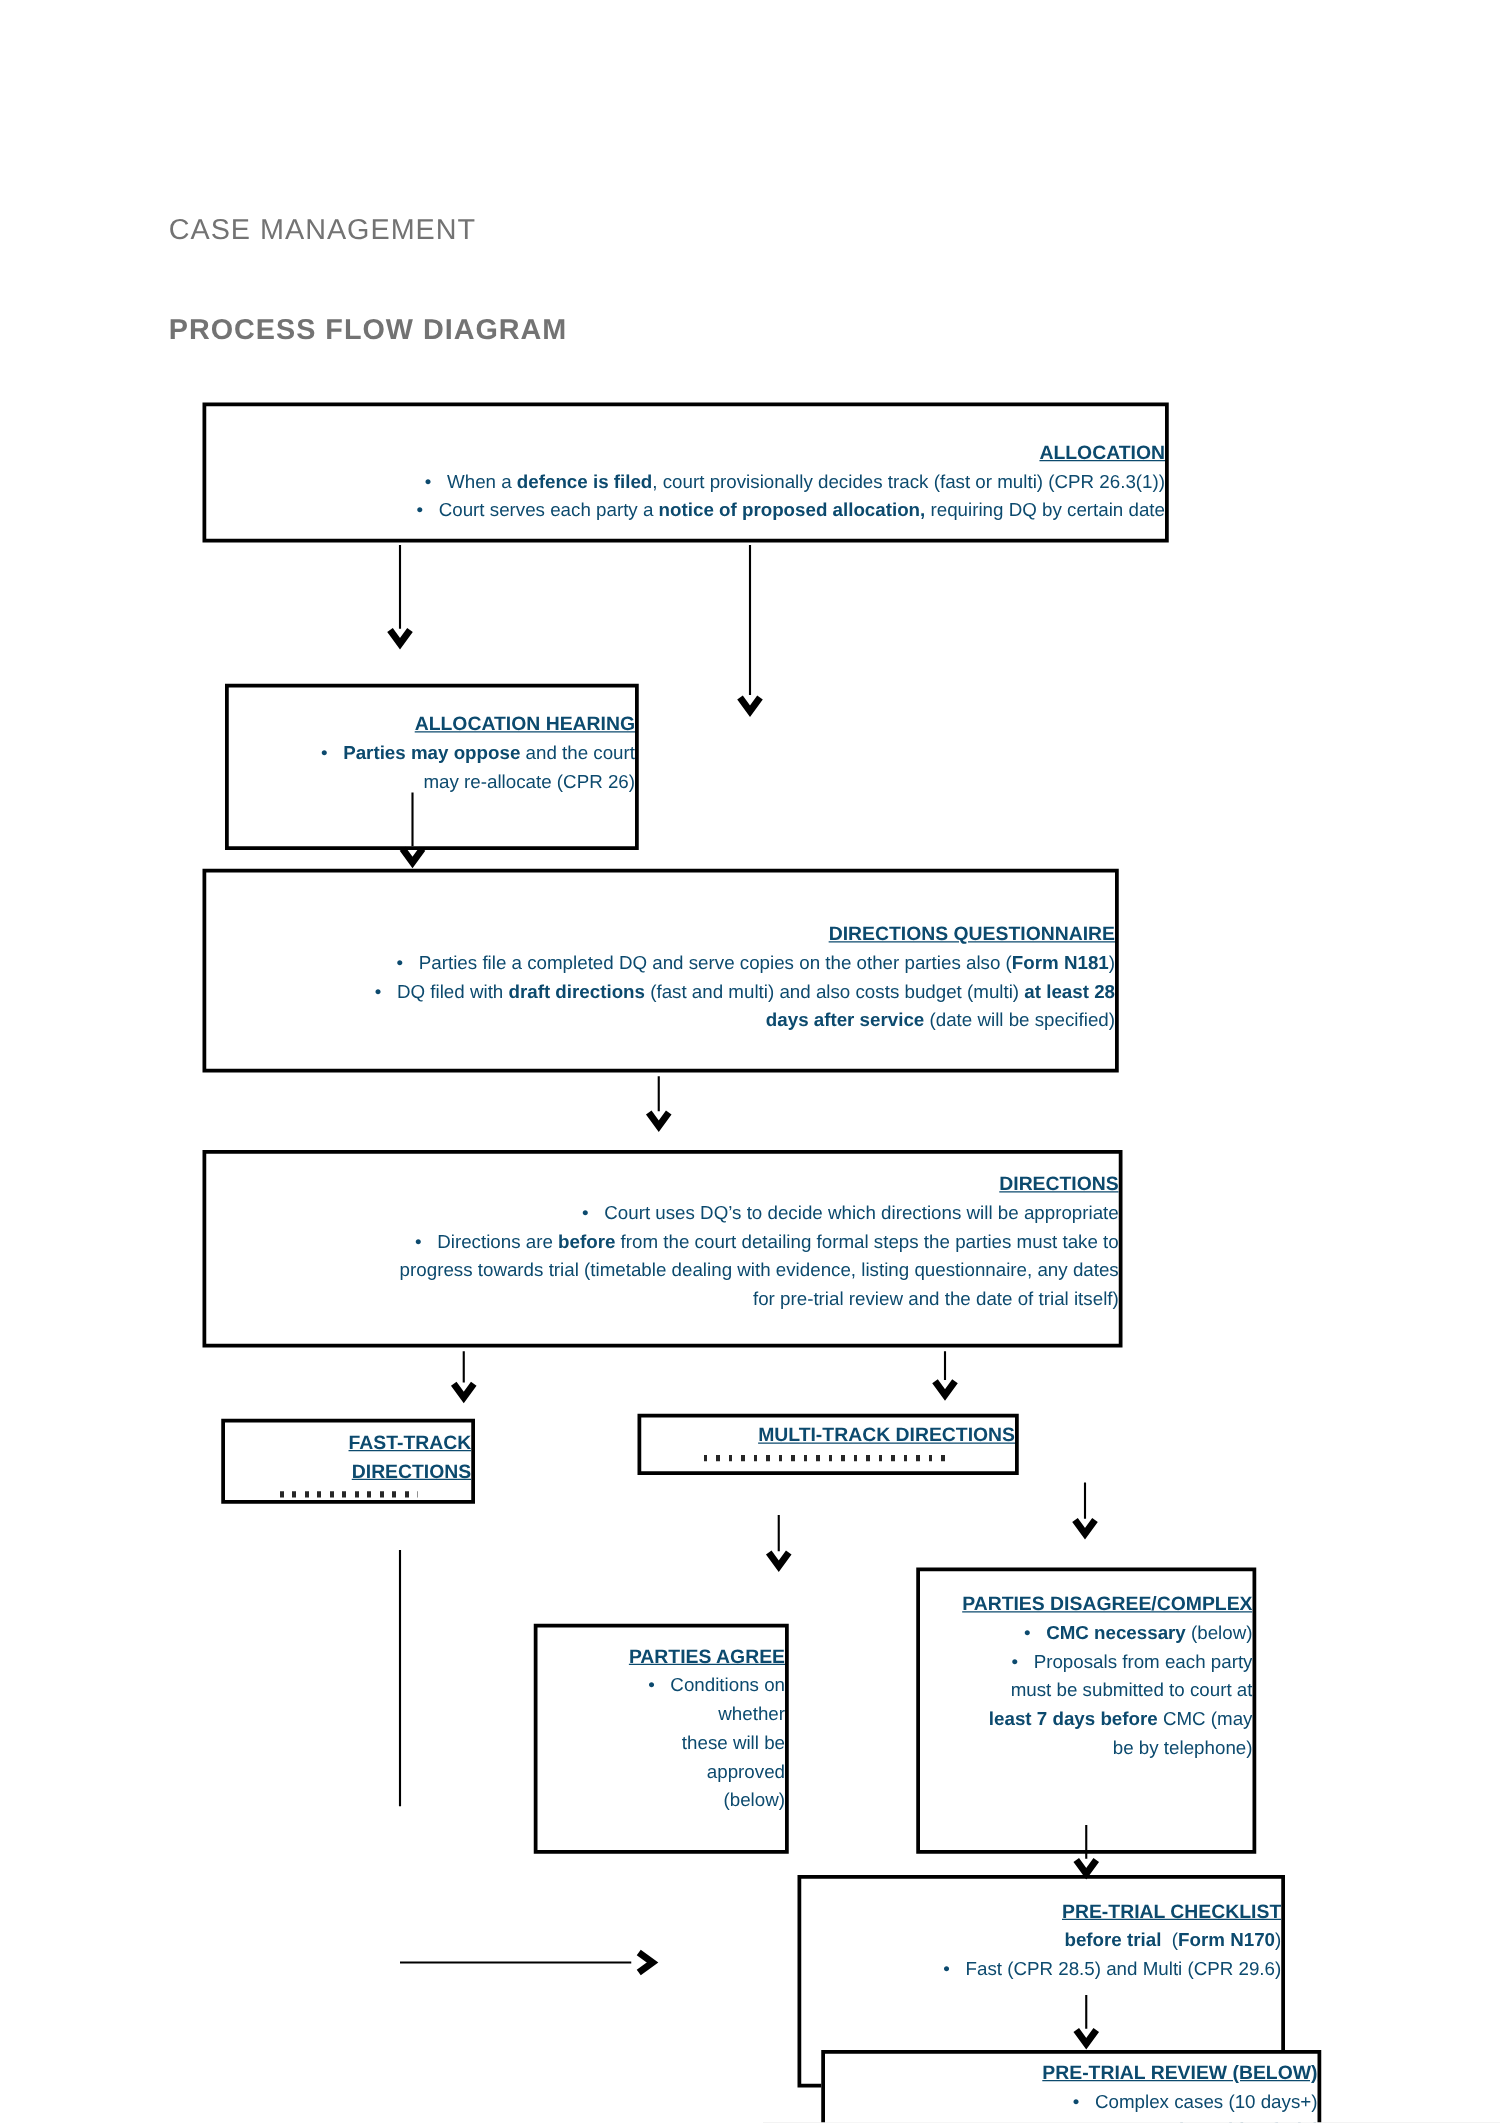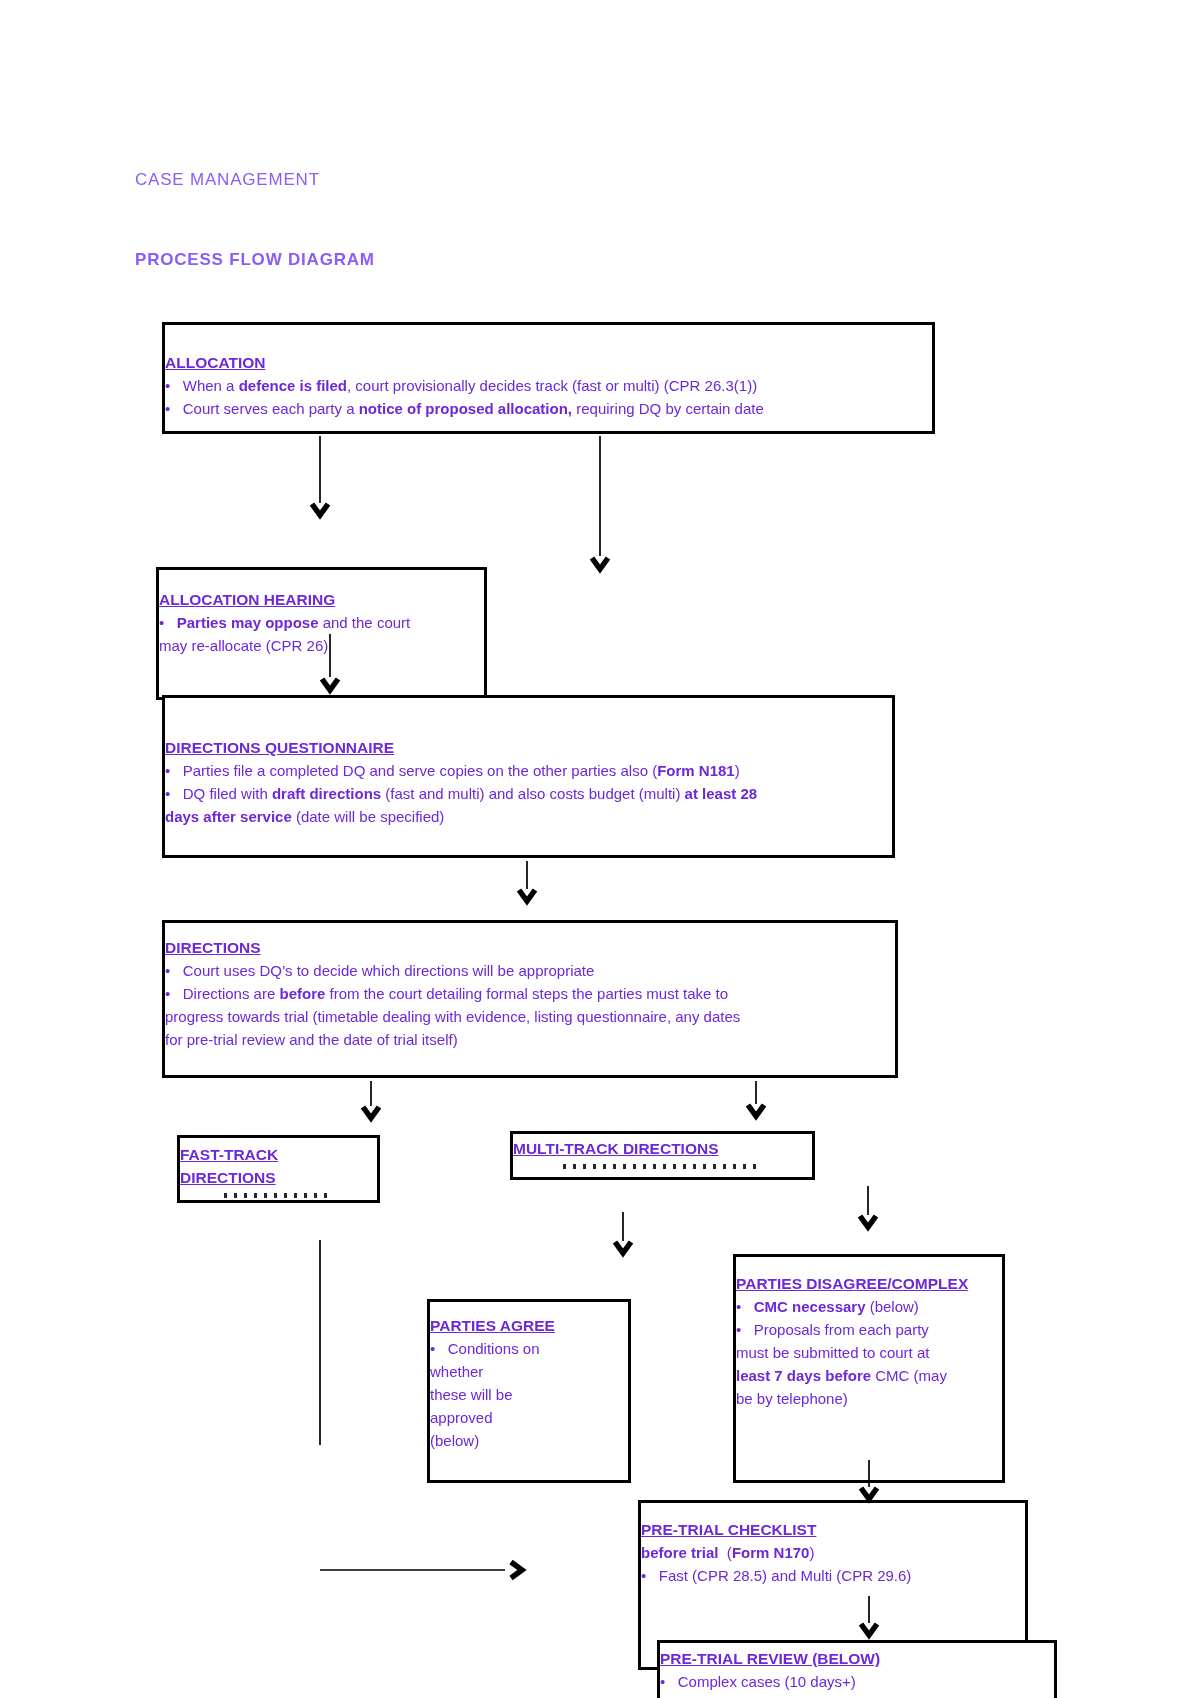--- a/index.html
+++ b/index.html
@@ -2,26 +2,26 @@
 <html><head>
 <meta charset="utf-8">
 <style>
   html,body{margin:0;padding:0;background:#e9e9e9;}
   .page{
     position:relative;width:1200px;height:1698px;background:#ffffff;
     overflow:hidden;font-family:"Liberation Sans",sans-serif;color:#111;
     margin:0 auto;
   }
   .doc-heading{
-    position:absolute;left:135px;color:#8b5cf6;font-size:17px;
+    position:absolute;left:135px;color:#737373;font-size:23px;
     letter-spacing:0.8px;font-weight:400;
   }
   .fbox{
     position:absolute;border:3px solid #000;background:#fff;
-    text-align:left;font-size:15px;line-height:23px;color:#6d28d9;
+    text-align:right;font-size:15px;line-height:23px;color:#0c4a6e;
     box-sizing:border-box;overflow:hidden;z-index:2;
   }
   .box-title{font-weight:bold;text-decoration:underline;font-size:15.5px;white-space:pre-wrap;}
   .line{white-space:pre-wrap;}
   .bb{font-weight:bold;}
   .clip-hint{
     margin:4px auto 0 auto;height:5px;
     background:repeating-linear-gradient(90deg,#000 0 3px,transparent 3px 10px);
     opacity:.85;
   }
@@ -36,21 +36,21 @@
 
   <div class="doc-heading" style="top:170px;">CASE MANAGEMENT</div>
   <div class="doc-heading" style="top:250px;font-weight:bold;">PROCESS FLOW DIAGRAM</div>
 
   <div class="fbox" style="left:162px;top:322px;width:773px;height:112px;padding-top:26px;">
     <div class="box-title">ALLOCATION</div>
     <div class="line"><span>•   When a </span><span class="bb">defence is filed</span><span>, court provisionally decides track (fast or multi) (CPR 26.3(1))</span></div>
     <div class="line"><span>•   Court serves each party a </span><span class="bb">notice of proposed allocation,</span><span> requiring DQ by certain date</span></div>
   </div>
 
-  <div class="fbox" style="left:156px;top:547px;width:331px;height:133px;padding-top:18px;margin-top:20px;">
+  <div class="fbox" style="left:180px;top:547px;width:331px;height:133px;padding-top:18px;">
     <div class="box-title">ALLOCATION HEARING</div>
     <div class="line"><span>•   </span><span class="bb">Parties may oppose</span><span> and the court</span></div>
     <div class="line"><span>may re-allocate (CPR 26)</span></div>
   </div>
 
   <div class="fbox" style="left:162px;top:695px;width:733px;height:163px;padding-top:38px;">
     <div class="box-title">DIRECTIONS QUESTIONNAIRE</div>
     <div class="line"><span>•   Parties file a completed DQ and serve copies on the other parties also (</span><span class="bb">Form N181</span><span>)</span></div>
     <div class="line"><span>•   DQ filed with </span><span class="bb">draft directions</span><span> (fast and multi) and also costs budget (multi) </span><span class="bb">at least 28</span></div>
     <div class="line"><span class="bb">days after service</span><span> (date will be specified)</span></div>

